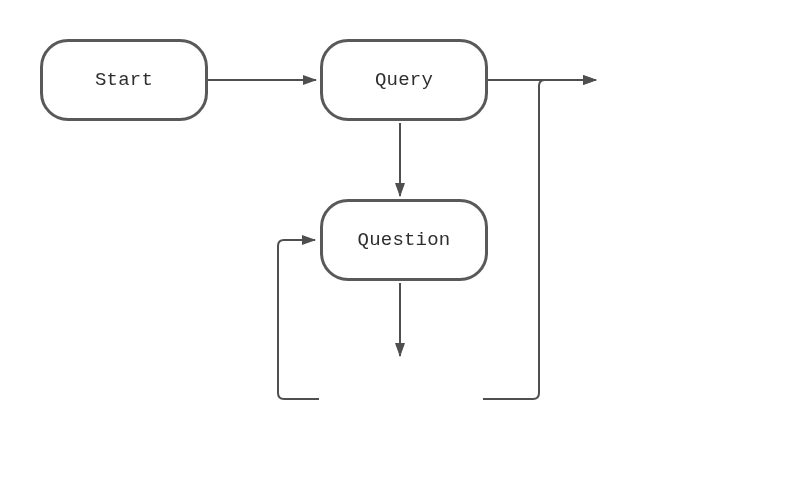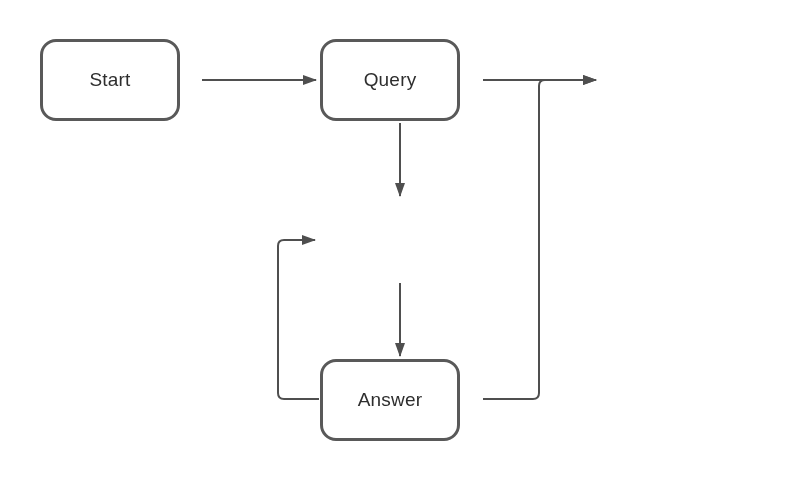--- a/index.html
+++ b/index.html
@@ -26,27 +26,28 @@
     width: 800px; height: 480px;
   }
   .edge {
     fill: none;
     stroke: var(--edge);
     stroke-width: 2;
   }
   .arrowhead { fill: var(--edge); }
   .node {
     position: absolute;
-    width: 140px; height: 82px;
+    width: 168px; height: 82px;
     background: var(--node-fill);
     border: 3px solid var(--node-border);
-    border-radius: 16px;
+    border-radius: 28px;
     display: flex;
     align-items: center;
     justify-content: center;
+    font-family: Liberation Mono, monospace;
   }
   .node-label {
     font-size: 19px;
     color: var(--text);
     letter-spacing: 0.2px;
     white-space: nowrap;
   }
   .node-start    { left: 40px;  top: 39px; }
   .node-query    { left: 320px; top: 39px; }
   .node-result   { left: 599px; top: 39px; }
@@ -80,18 +81,18 @@
 
   <div class="node node-start">
     <span class="node-label">Start</span>
   </div>
 
   <div class="node node-query">
     <span class="node-label">Query</span>
   </div>
 
 
+  <div class="node node-question">
+    <span class="node-label">Question</span>
+  </div>
 
-  <div class="node node-answer">
-    <span class="node-label">Answer</span>
-  </div>
 
 </div>
 
 </body></html>

